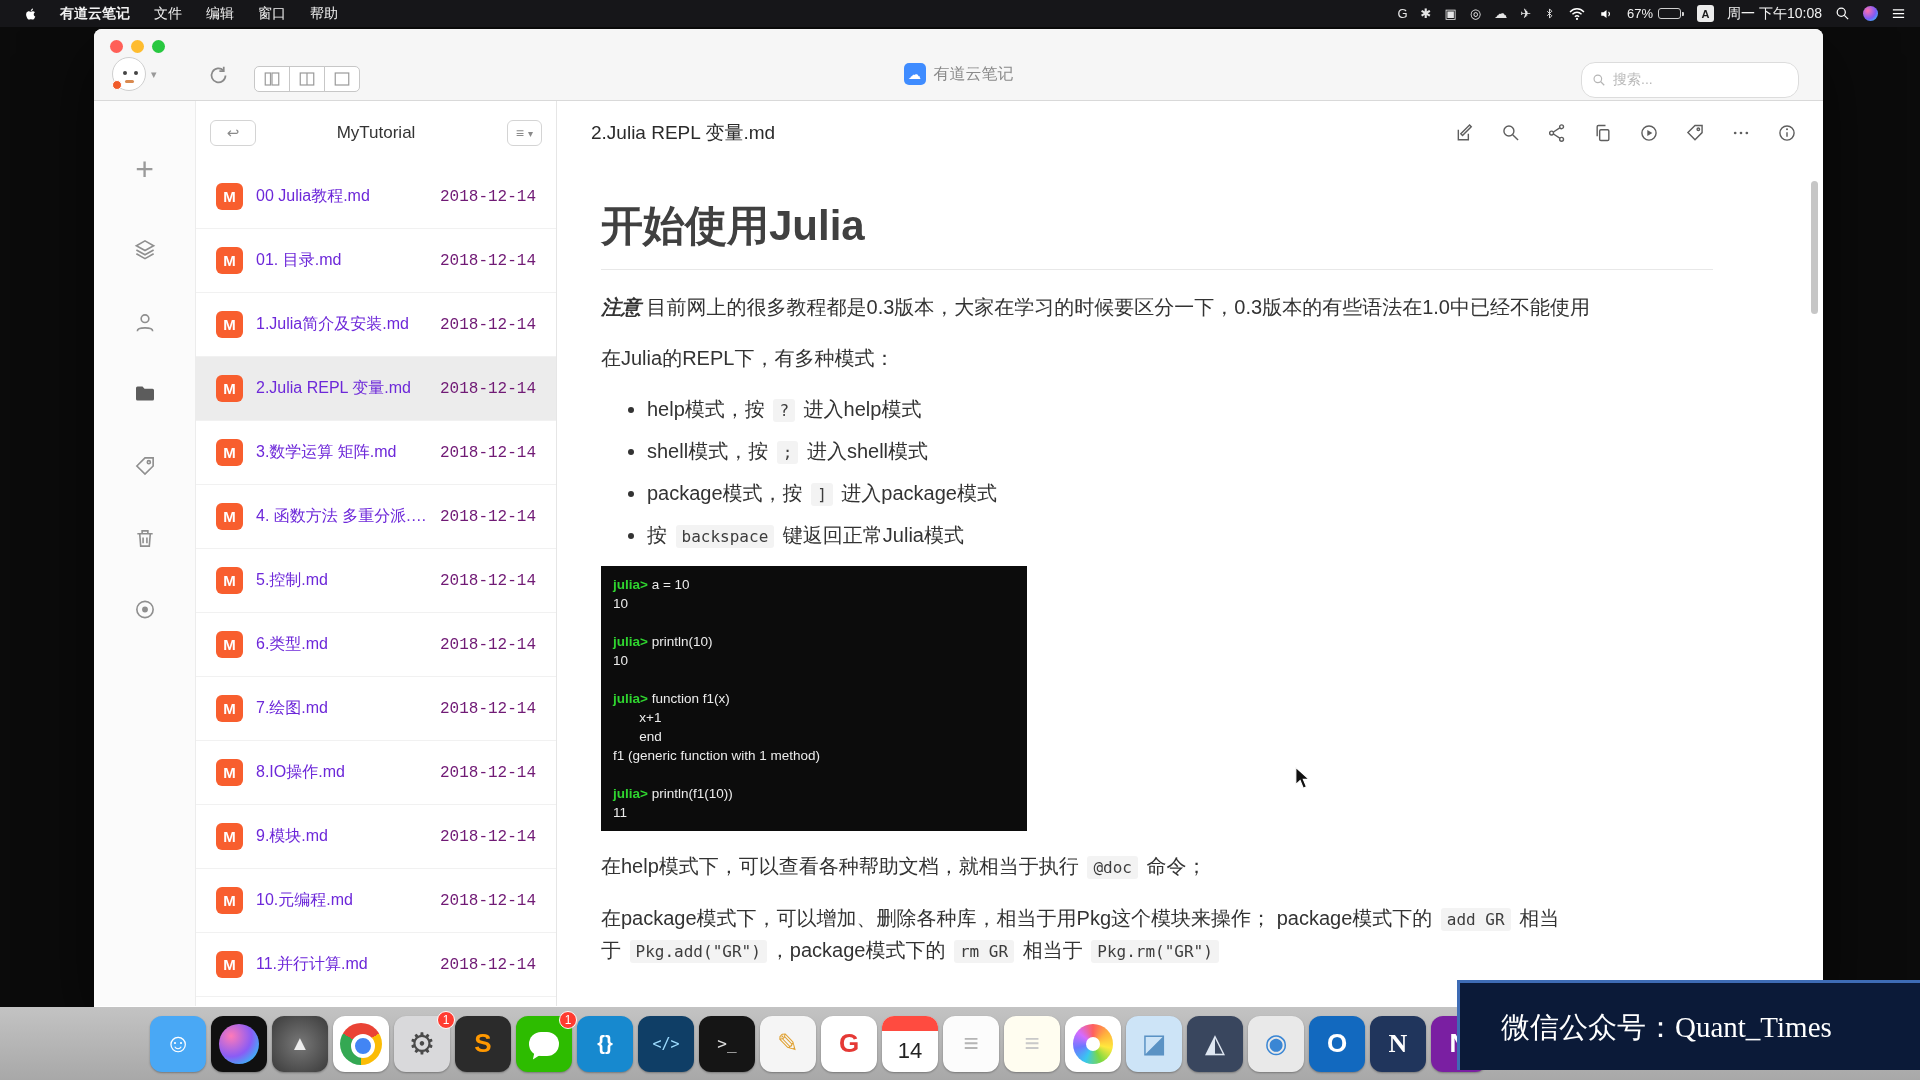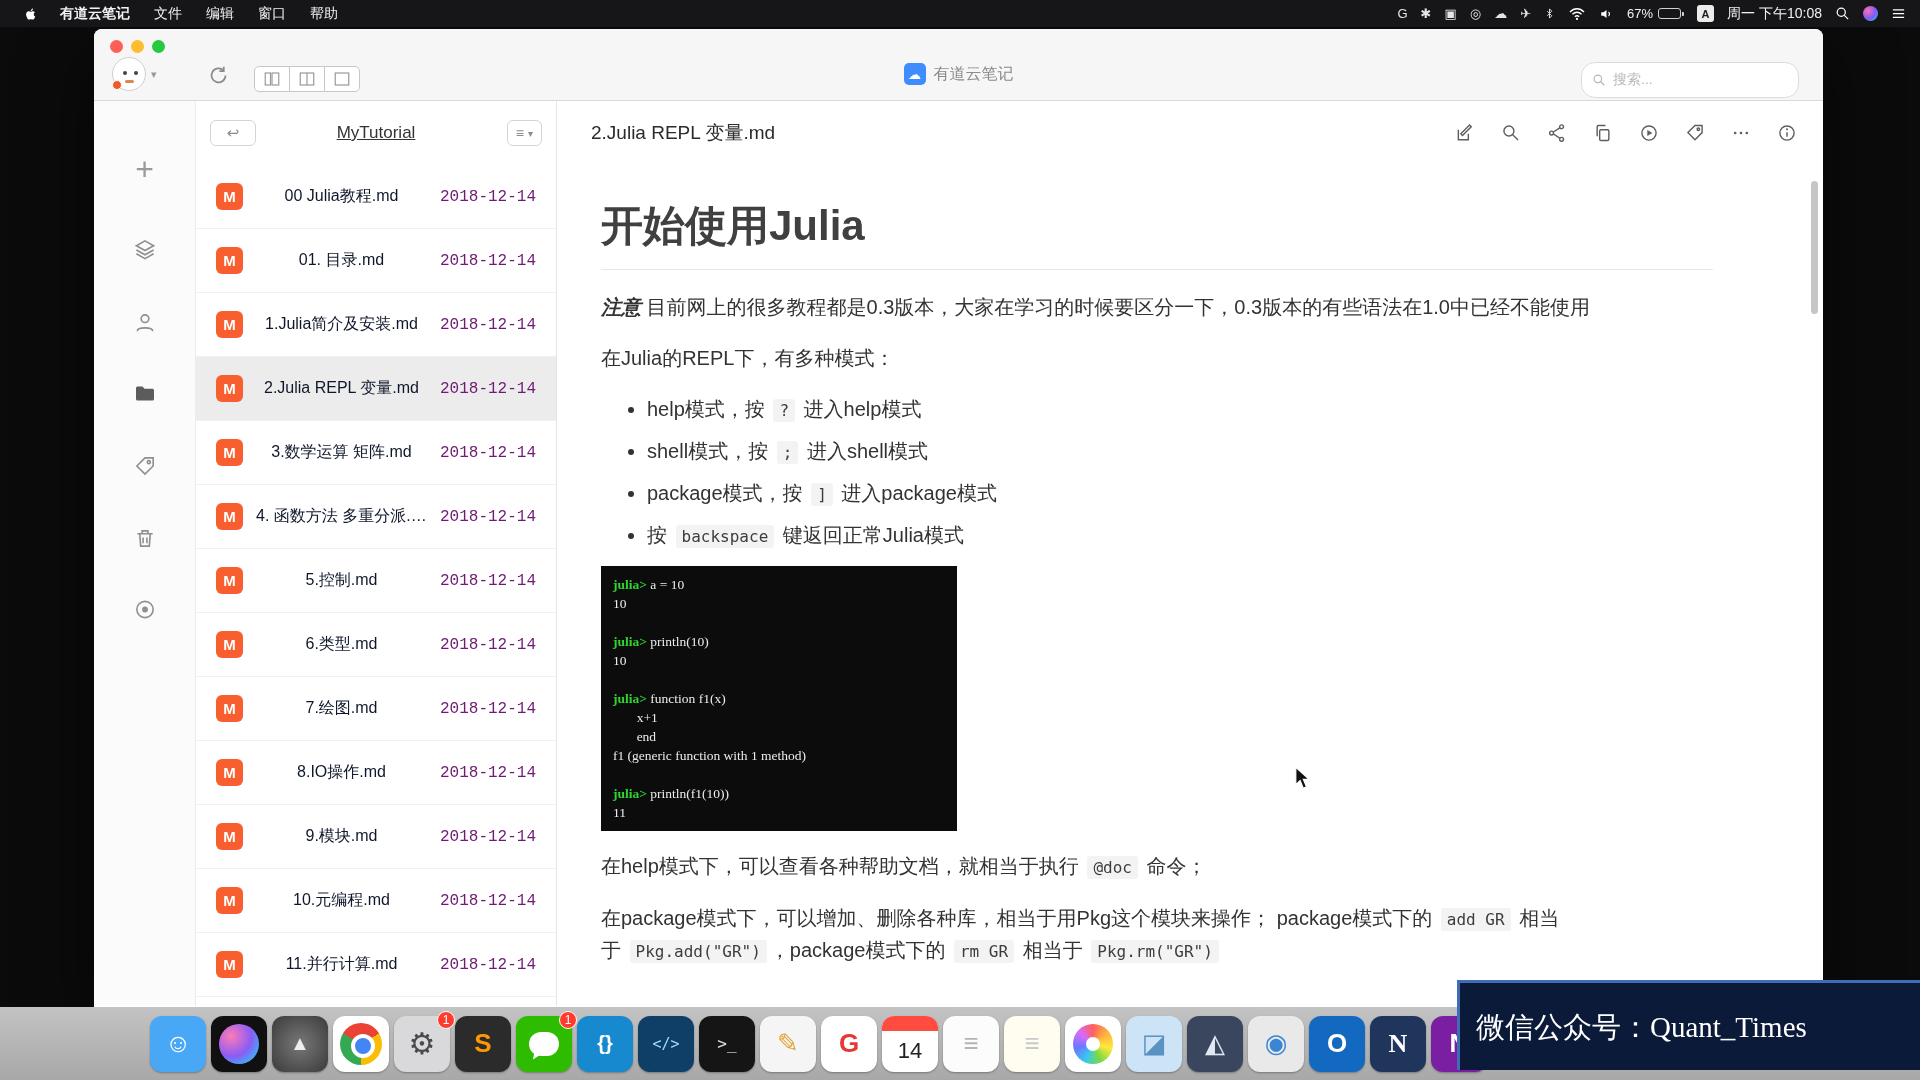--- a/index.html
+++ b/index.html
@@ -77,30 +77,30 @@
   .iconbar { width:102px; background:#fbfbfb; border-right:1px solid #ececec; position:relative; }
   .sb-icon { position:absolute; left:50%; transform:translateX(-50%); color:#9a9a9a; }
   .sb-plus { font-size:32px; font-weight:300; line-height:1; }
 
   
   .file-panel { width:361px; background:#fff; border-right:1px solid #e6e6e6; position:relative;
     display:flex; flex-direction:column; }
   .fp-header { height:64px; display:flex; align-items:center; padding:0 14px; position:relative; flex:none; }
   .back-btn { width:46px; height:26px; border:1px solid #d4d4d4; border-radius:6px; background:#fff;
     display:grid; place-items:center; color:#8a8a8a; font-size:15px; z-index:2; }
-  .fp-title { position:absolute; left:0; right:0; text-align:center; font-size:17px; color:#333;text-decoration:underline; }
+  .fp-title { position:absolute; left:0; right:0; text-align:center; font-size:17px; color:#333; }
   .sort-btn { margin-left:auto; height:26px; padding:0 8px; border:1px solid #d4d4d4; border-radius:6px;
     background:#fff; display:flex; align-items:center; gap:4px; color:#8a8a8a; font-size:14px; z-index:2; }
   .fp-list { flex:1; overflow:hidden; }
   .fp-row { height:64px; display:flex; align-items:center; padding:0 20px; gap:13px;
     border-bottom:1px solid #f1f1f1; background:#fff; }
   .fp-row.selected { background:#ececec; }
   .md-badge { width:27px; height:27px; border-radius:6px; background:#f85e2e; color:#fff;
     font-size:15px; font-weight:bold; display:grid; place-items:center; flex:none; }
-  .fp-name { flex:1; font-size:16px; color:#0f172a; white-space:nowrap; overflow:hidden; text-overflow:ellipsis;text-align:center; }
+  .fp-name { flex:1; font-size:16px; color:#6d28d9; white-space:nowrap; overflow:hidden; text-overflow:ellipsis; }
   .fp-date { font-size:16px; color:#701a75; flex:none;font-family:Liberation Mono, monospace; }
   .fp-footer { position:absolute; left:0; right:0; bottom:0; height:34px; background:#fff;
     border-top:1px solid #e8e8e8; display:flex; align-items:center; padding:0 18px;
     font-size:13px; color:#999; z-index:3; }
 
   
   .content { flex:1; position:relative; background:#fff; overflow:hidden; }
   .doc-header { height:64px; display:flex; align-items:center; padding:0 26px 0 34px; }
   .doc-title { font-size:19px; color:#2b2b2b; }
   .doc-tools { margin-left:auto; display:flex; align-items:center; gap:26px; }
@@ -109,22 +109,22 @@
     padding:8px 110px 0 44px; overflow:hidden; }
   .doc-scroll h1 { font-size:42px; font-weight:700; color:#404040; margin:28px 0 18px; line-height:50px; }
   .doc-hr { border:none; border-top:1px solid #e8e8e8; margin:0 0 22px; }
   .para { font-size:20px; color:#333; line-height:31px; margin:20px 0; }
   .para-line { font-size:20px; color:#333; line-height:31px; }
   .seg-bi { font-weight:bold; font-style:italic; }
   .seg-code { font-family:"DejaVu Sans Mono","Liberation Mono",monospace; font-size:16px;
     background:#f3f3f3; border-radius:3px; padding:2px 6px; color:#3d3d3d; margin:0 3px; }
   .doc-bullets { margin:6px 0 12px; padding-left:46px; }
   .doc-bullets li { font-size:20px; color:#333; line-height:31px; margin:10px 0; }
-  .code-block { width:356px; background:#0c0c0c; color:#ececec; margin:14px 0 18px;
-    font-family:Liberation Serif, serif; font-size:13.5px;
+  .code-block { width:426px; background:#0c0c0c; color:#ececec; margin:14px 0 18px;
+    font-family:Liberation Sans, sans-serif; font-size:13.5px;
     line-height:19px; padding:9px 12px; white-space:pre; }
   .code-line { min-height:19px; }
   .seg-prompt { color:#2fd42f; font-weight:bold; }
   .doc-scrollbar { position:absolute; right:5px; top:80px; width:7px; height:133px;
     background:#c6c6c6; border-radius:4px; z-index:5; }
 
   
   .dock { position:absolute; left:0; right:0; top:1007px; height:73px; z-index:40;
     background:linear-gradient(#c3c3c3,#a8a8a8); display:flex; align-items:center;
     padding-left:150px; gap:5px; }
@@ -170,21 +170,21 @@
   [data-dock="utility"]{background:#e9e9e9;color:#3a86d4;}
   [data-dock="outlook"]{background:#1269bf;color:#fff;font-weight:bold;}
   [data-dock="word-notion"]{background:#20355c;color:#fff;font-weight:bold;font-family:"Liberation Serif",serif;}
   [data-dock="onenote"]{background:#7a1fa2;color:#fff;font-weight:bold;}
 
   
   .watermark { position:absolute; left:1457px; top:980px; width:463px; height:90px; z-index:70;
     background:#0b1a38; border-top:3px solid #3e6cb5; border-left:3px solid #3e6cb5;
     color:#fff; font-family:"Liberation Serif","DejaVu Serif",serif;
     display:flex; flex-direction:column; justify-content:center; padding:0 16px; }
-  .wm-line1 { font-size:29px; line-height:38px; }
+  .wm-line1 { font-size:29px; line-height:38px;margin-left:25px; }
   .wm-line2 { font-size:29px; line-height:38px; text-align:right; padding-right:6px; }
 
   
   .cursor { position:absolute; left:1292px; top:766px; z-index:90; pointer-events:none; }
 </style>
 </head>
 <body>
 
 <div class="menubar">
   <div class="menu-left">

